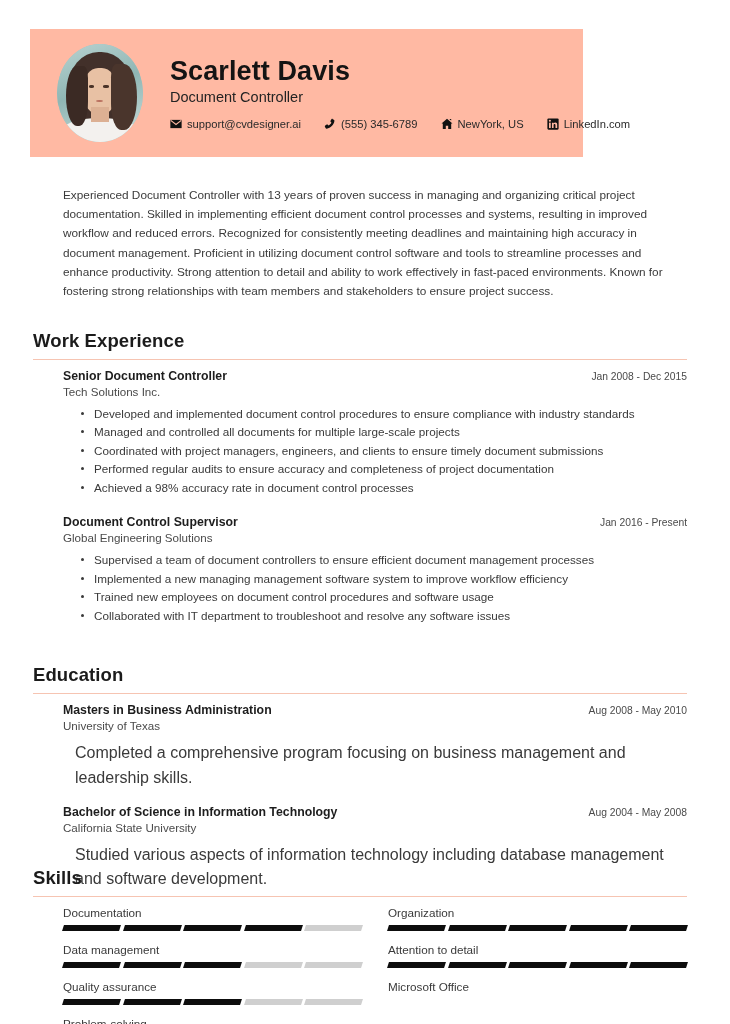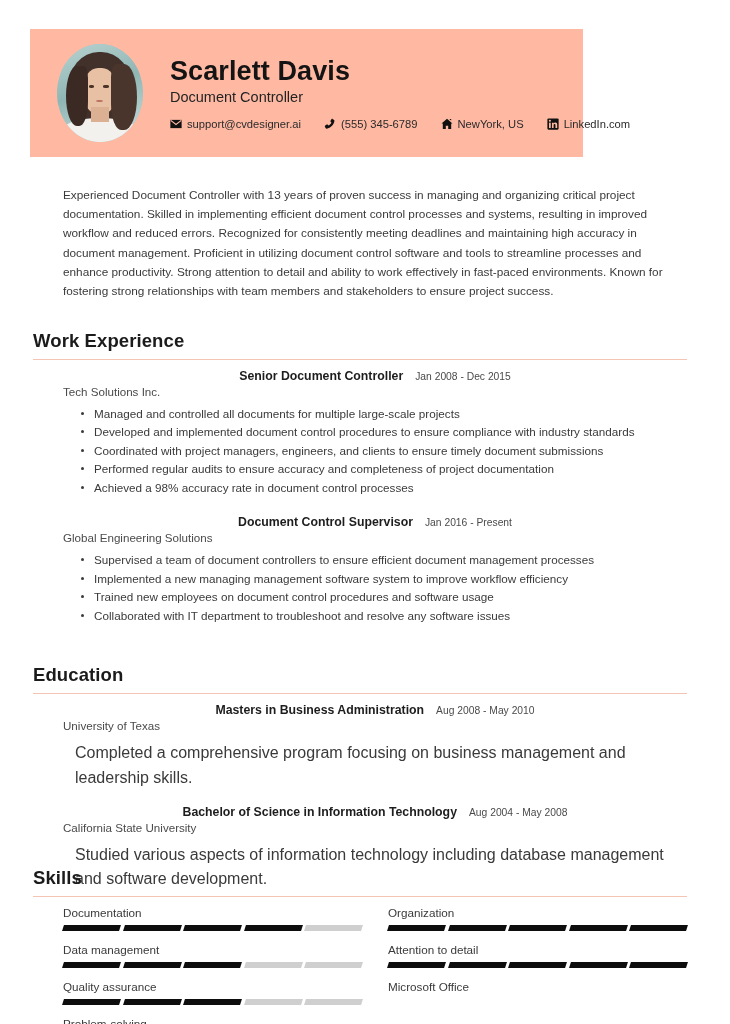--- a/index.html
+++ b/index.html
@@ -191,21 +191,21 @@
   .section-rule {
     height: 1px;
     background: #F6C4B2;
     width: 100%;
     margin-bottom: 9px;
   }
 
   .entry { position: relative; padding-left: 30px; }
   .entry-head {
     display: flex;
-    justify-content: center;
+    justify-content: space-between;
     align-items: baseline;
   }
   .entry-title {
     font-size: 12.3px;
     font-weight: 700;
     color: #1d1d1d;
   }
   .entry-date {
     font-size: 10.3px;
     color: #4a4a4a;
@@ -352,22 +352,22 @@
     <div class="section-title">Work Experience</div>
     <div class="section-rule"></div>
 
     <div class="entry">
       <div class="entry-head">
         <span class="entry-title">Senior Document Controller</span>
         <span class="entry-date">Jan 2008 - Dec 2015</span>
       </div>
       <div class="entry-org">Tech Solutions Inc.</div>
       <ul class="bullets">
+        <li>Developed and implemented document control procedures to ensure compliance with industry standards</li>
         <li>Managed and controlled all documents for multiple large-scale projects</li>
-        <li>Developed and implemented document control procedures to ensure compliance with industry standards</li>
         <li>Coordinated with project managers, engineers, and clients to ensure timely document submissions</li>
         <li>Performed regular audits to ensure accuracy and completeness of project documentation</li>
         <li>Achieved a 98% accuracy rate in document control processes</li>
       </ul>
     </div>
 
     <div class="entry" style="margin-top:19px;">
       <div class="entry-head">
         <span class="entry-title">Document Control Supervisor</span>
         <span class="entry-date">Jan 2016 - Present</span>

